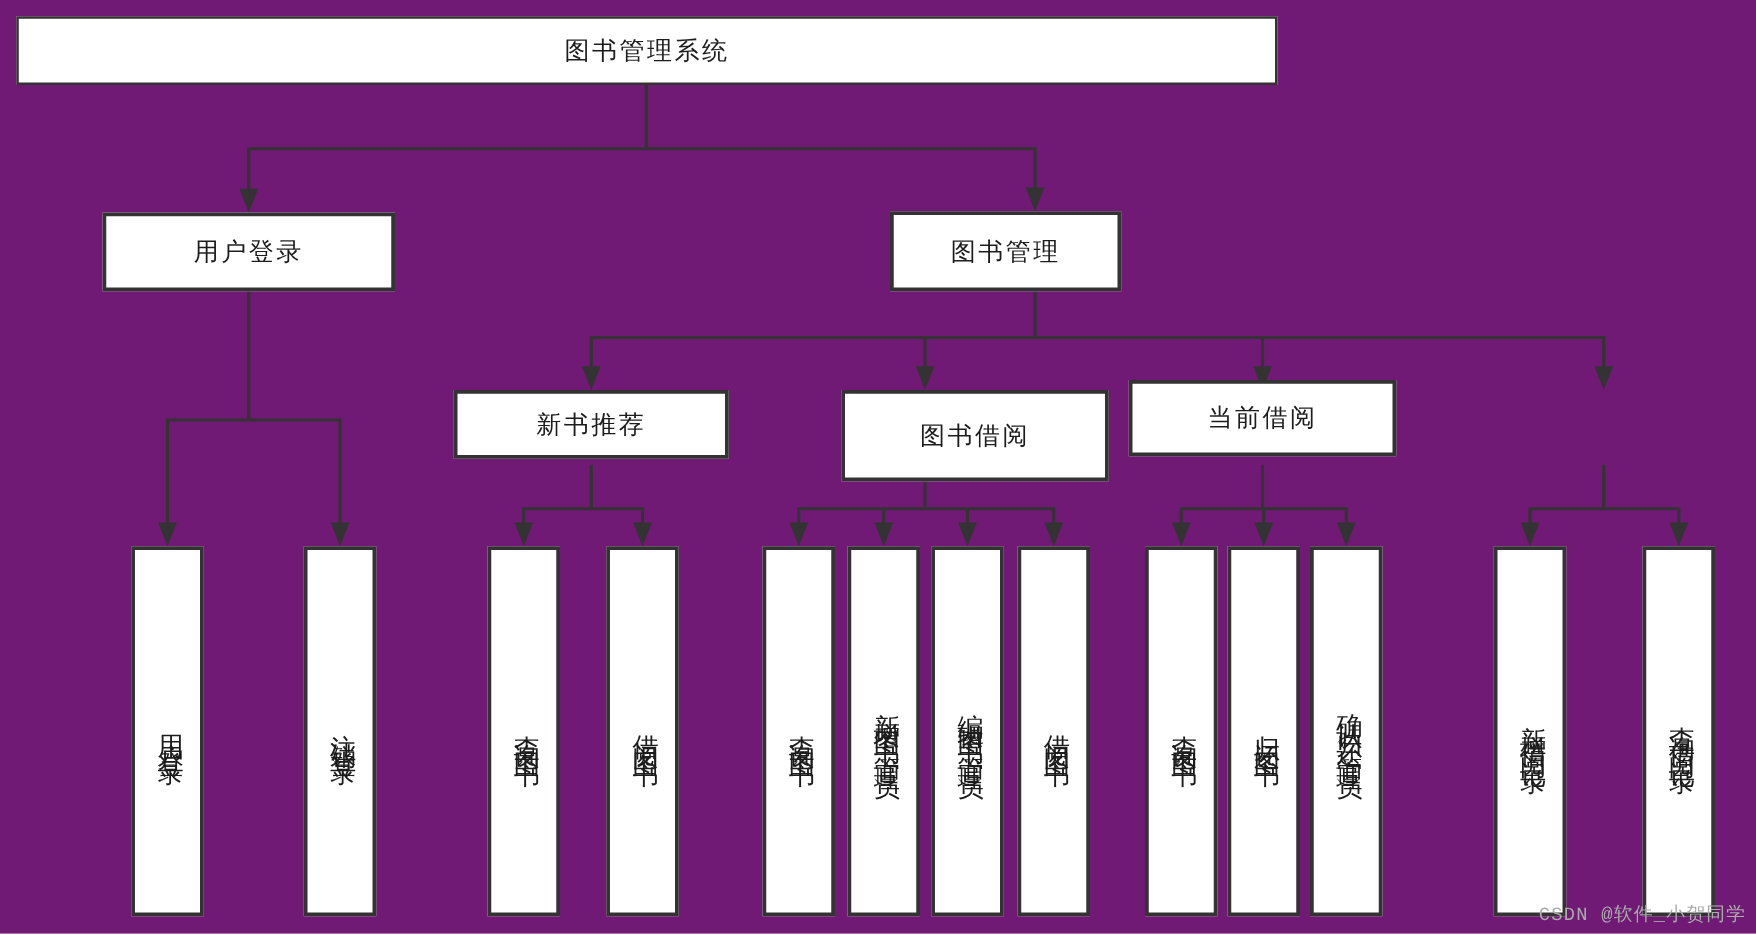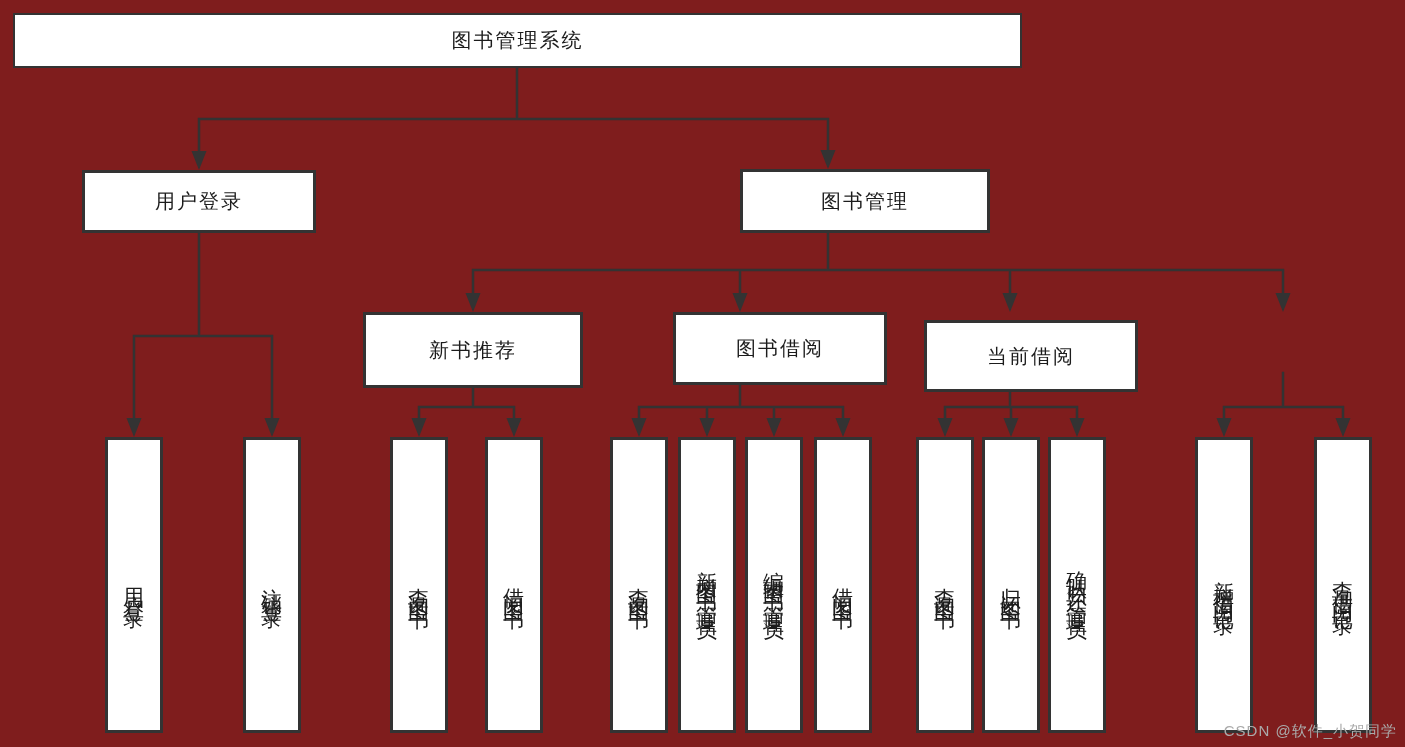--- a/index.html
+++ b/index.html
@@ -4,22 +4,22 @@
 <style>
   html, body {
     margin: 0;
     padding: 0;
     background: #ffffff;
   }
   #canvas {
     position: relative;
     width: 1405px;
     height: 747px;
-    background: #7f1d1d;
-    font-family: Liberation Sans, sans-serif;
+    background: #701a75;
+    font-family: Liberation Mono, monospace;
     overflow: hidden;
   }
   #connector-layer {
     position: absolute;
     left: 0;
     top: 0;
     width: 1405px;
     height: 747px;
     z-index: 0;
   }
@@ -122,31 +122,31 @@
     </g>
   </svg>
 
   <div class="node root" style="left:13px; top:13px; width:1009px; height:55px;">
     <span class="hlabel">图书管理系统</span>
   </div>
 
   <div class="node" style="left:82px; top:170px; width:234px; height:63px;">
     <span class="hlabel">用户登录</span>
   </div>
-  <div class="node" style="left:712px; top:169px; width:250px; height:64px;margin-left:28px;">
+  <div class="node" style="left:712px; top:169px; width:185px; height:64px;">
     <span class="hlabel">图书管理</span>
   </div>
 
-  <div class="node" style="left:363px; top:312px; width:220px; height:76px;">
+  <div class="node" style="left:363px; top:312px; width:220px; height:55px;">
     <span class="hlabel">新书推荐</span>
   </div>
   <div class="node" style="left:633px; top:312px; width:214px; height:73px;margin-left:40px;">
     <span class="hlabel">图书借阅</span>
   </div>
-  <div class="node" style="left:903px; top:320px; width:214px; height:72px;margin-left:21px;">
+  <div class="node" style="left:903px; top:304px; width:214px; height:61px;">
     <span class="hlabel">当前借阅</span>
   </div>
 
   <div class="node leaf" style="left:105px; top:437px; width:58px; height:296px;">
     <span class="vlabel">用户登录</span>
   </div>
   <div class="node leaf" style="left:243px; top:437px; width:58px; height:296px;">
     <span class="vlabel">注销登录</span>
   </div>
 

